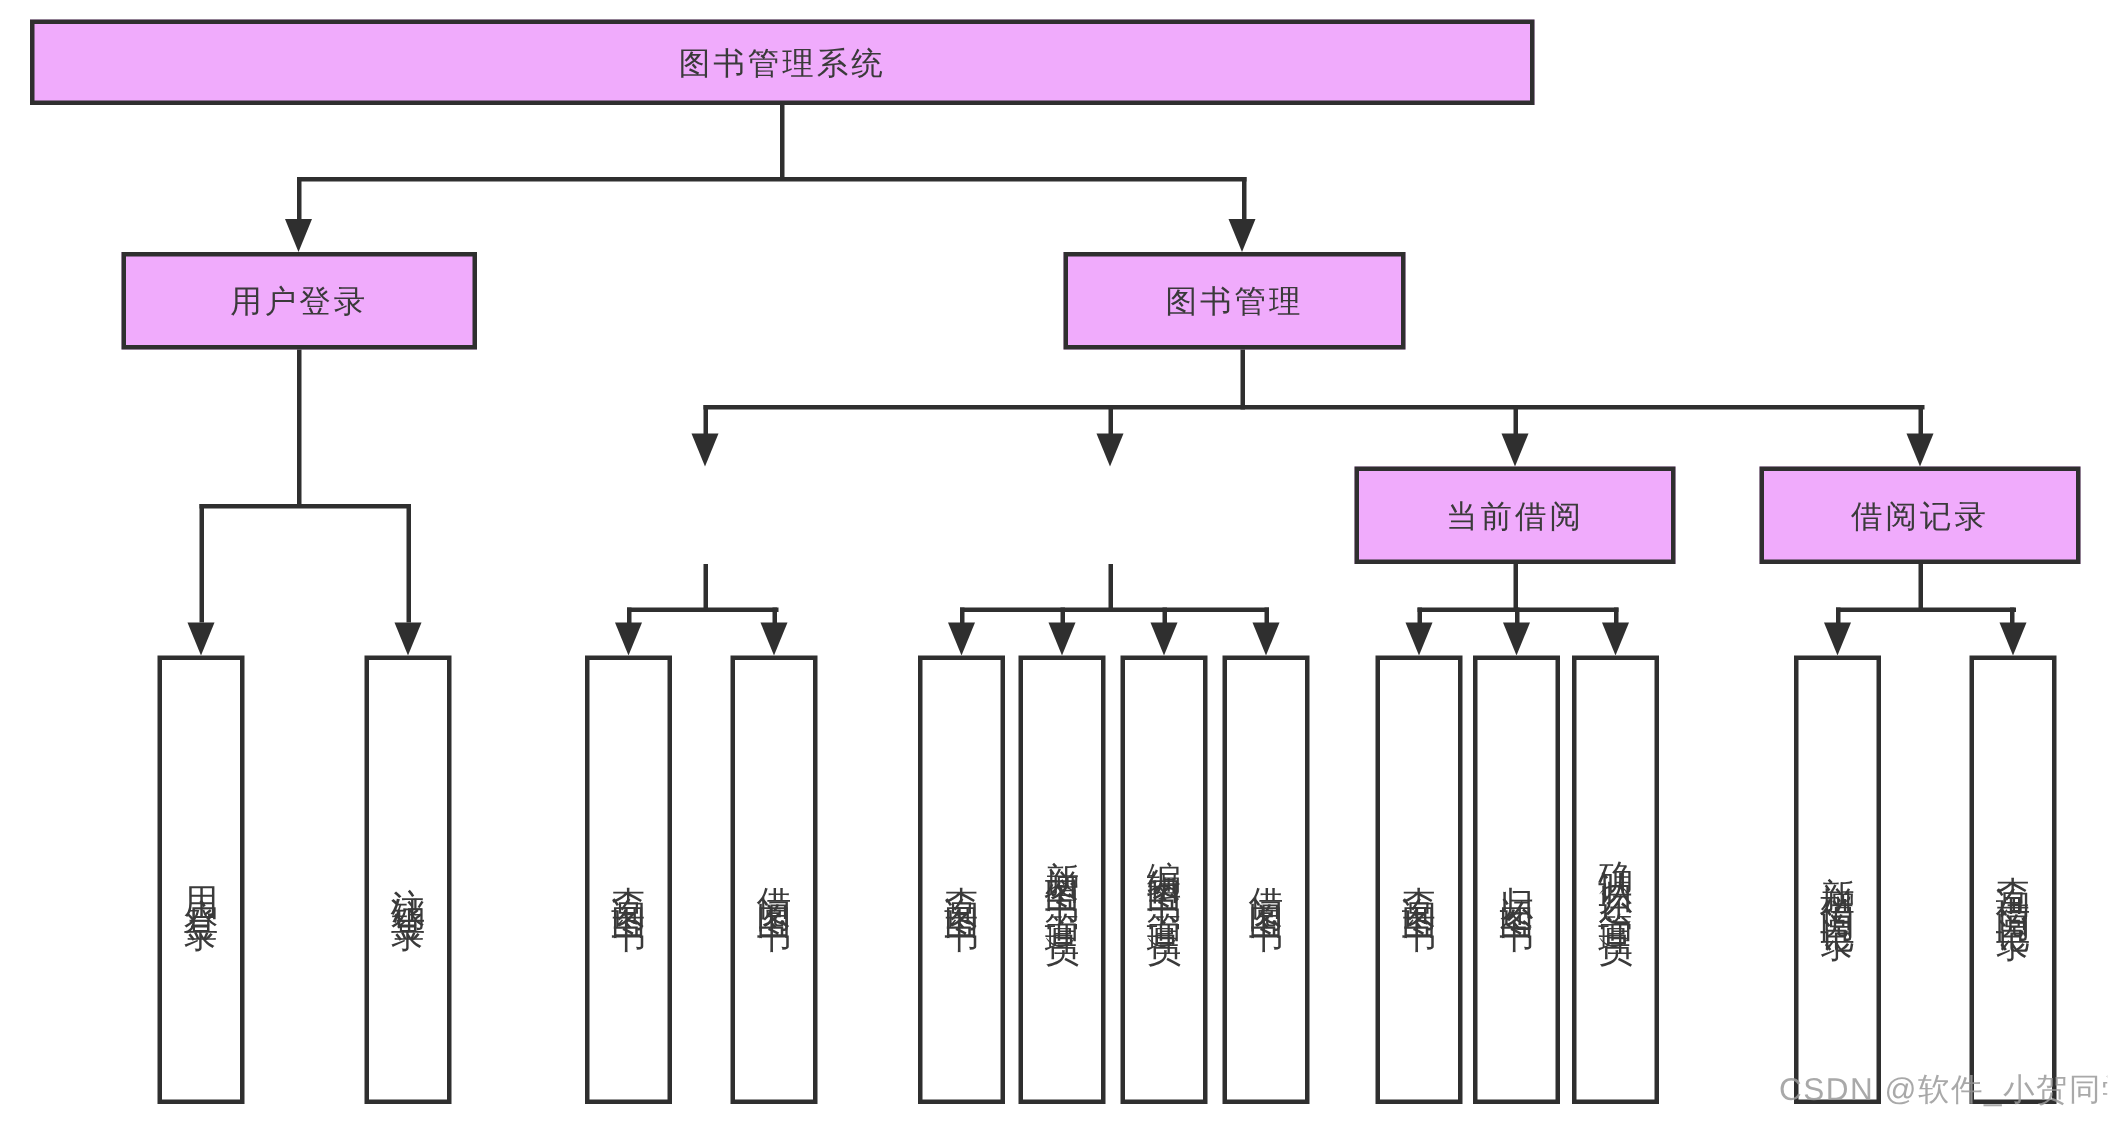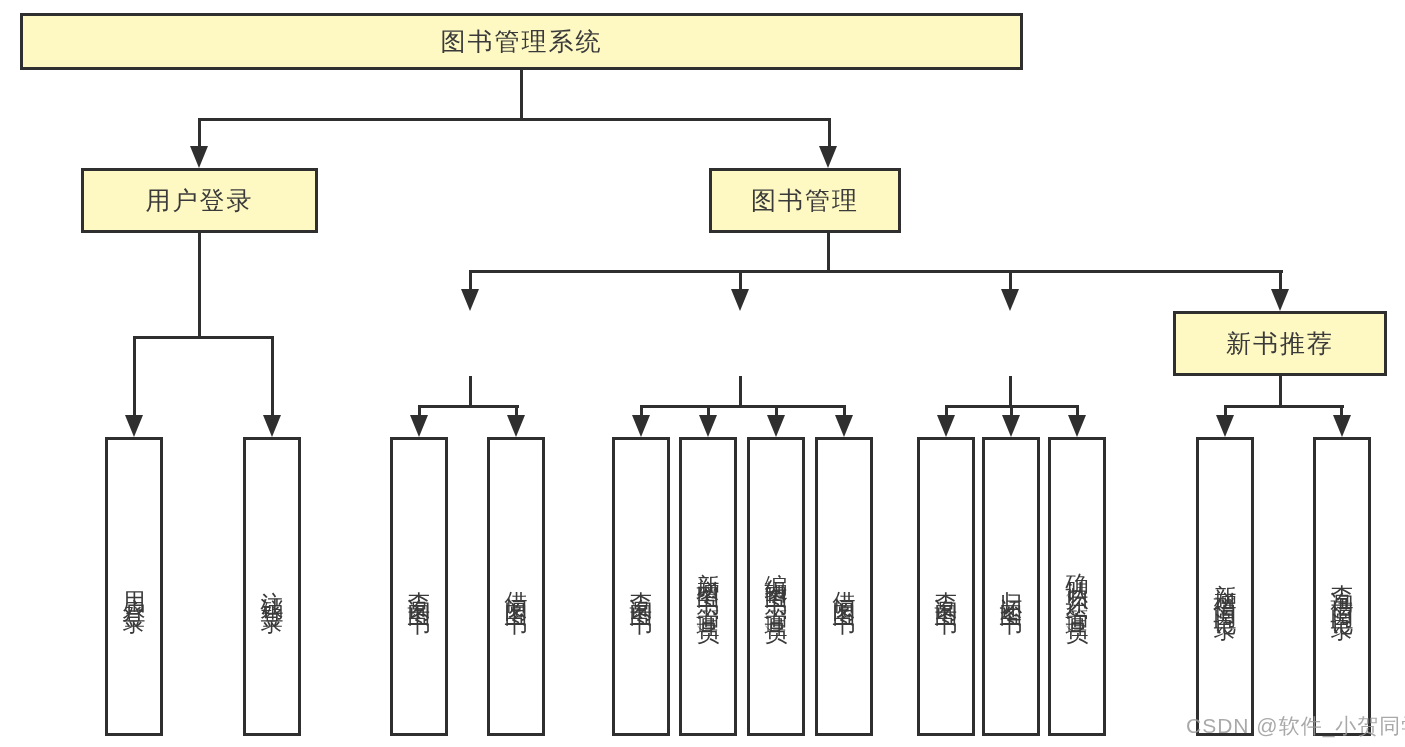--- a/index.html
+++ b/index.html
@@ -2,23 +2,23 @@
 <html><head>
 <meta charset="utf-8">
 <style>
   html,body{margin:0;padding:0;background:#ffffff;}
   #stage{
     position:relative;width:1405px;height:747px;background:#ffffff;overflow:hidden;
     font-family:"Liberation Sans","DejaVu Sans",sans-serif;color:#3a3a3a;
   }
   
   .hbox{
-    position:absolute;box-sizing:border-box;border:3px solid #2f2f2f;background:#fef9c3;
+    position:absolute;box-sizing:border-box;border:3px solid #2f2f2f;background:#f0abfc;
     display:flex;align-items:center;justify-content:center;
-    font-size:25px;letter-spacing:2px;white-space:nowrap;color:#3a3a3a;
+    font-size:21px;letter-spacing:2px;white-space:nowrap;color:#3a3a3a;
   }
   .leaf{
     position:absolute;box-sizing:border-box;border:3px solid #2f2f2f;background:#ffffff;
     width:58px;top:437px;height:299px;
     display:flex;align-items:center;justify-content:center;
   }
   .leaf .vtext{
     writing-mode:vertical-rl;text-orientation:mixed;
     font-size:23px;letter-spacing:7px;line-height:1;color:#3a3a3a;white-space:nowrap;
   }
@@ -47,21 +47,21 @@
   <div class="vline" style="left:520px;top:70px;height:48px;"></div>
   <div class="hline" style="left:198px;top:118px;width:633px;"></div>
   <div class="vline" style="left:198px;top:118px;height:30px;"></div>
   <div class="arrow" style="left:190px;top:146px;"></div>
   <div class="vline" style="left:828px;top:118px;height:30px;"></div>
   <div class="arrow" style="left:819px;top:146px;"></div>
 
   <div class="hbox" style="left:81px;top:168px;width:237px;height:65px;">
     <span>用户登录</span>
   </div>
-  <div class="hbox" style="left:709px;top:168px;width:192px;height:65px;">
+  <div class="hbox" style="left:709px;top:168px;width:228px;height:65px;">
     <span>图书管理</span>
   </div>
 
   <div class="vline" style="left:198px;top:233px;height:104px;"></div>
   <div class="hline" style="left:133px;top:336px;width:141px;"></div>
   <div class="vline" style="left:133px;top:336px;height:79px;"></div>
   <div class="arrow" style="left:125px;top:415px;"></div>
   <div class="vline" style="left:271px;top:336px;height:79px;"></div>
   <div class="arrow" style="left:263px;top:415px;"></div>
 
@@ -76,22 +76,25 @@
   <div class="hline" style="left:469px;top:270px;width:814px;"></div>
   <div class="vline" style="left:469px;top:270px;height:20px;"></div>
   <div class="arrow" style="left:461px;top:289px;"></div>
   <div class="vline" style="left:739px;top:270px;height:20px;"></div>
   <div class="arrow" style="left:731px;top:289px;"></div>
   <div class="vline" style="left:1009px;top:270px;height:20px;"></div>
   <div class="arrow" style="left:1001px;top:289px;"></div>
   <div class="vline" style="left:1279px;top:270px;height:20px;"></div>
   <div class="arrow" style="left:1271px;top:289px;"></div>
 
+  <div class="hbox" style="left:903px;top:311px;width:214px;height:65px;">
+    <span>当前借阅</span>
+  </div>
   <div class="hbox" style="left:1173px;top:311px;width:214px;height:65px;">
-    <span>新书推荐</span>
+    <span>借阅记录</span>
   </div>
 
   <div class="vline" style="left:469px;top:376px;height:31px;"></div>
   <div class="hline" style="left:418px;top:405px;width:101px;"></div>
   <div class="vline" style="left:418px;top:405px;height:12px;"></div>
   <div class="arrow" style="left:410px;top:415px;"></div>
   <div class="vline" style="left:515px;top:405px;height:12px;"></div>
   <div class="arrow" style="left:507px;top:415px;"></div>
 
   <div class="leaf" style="left:390px;">

